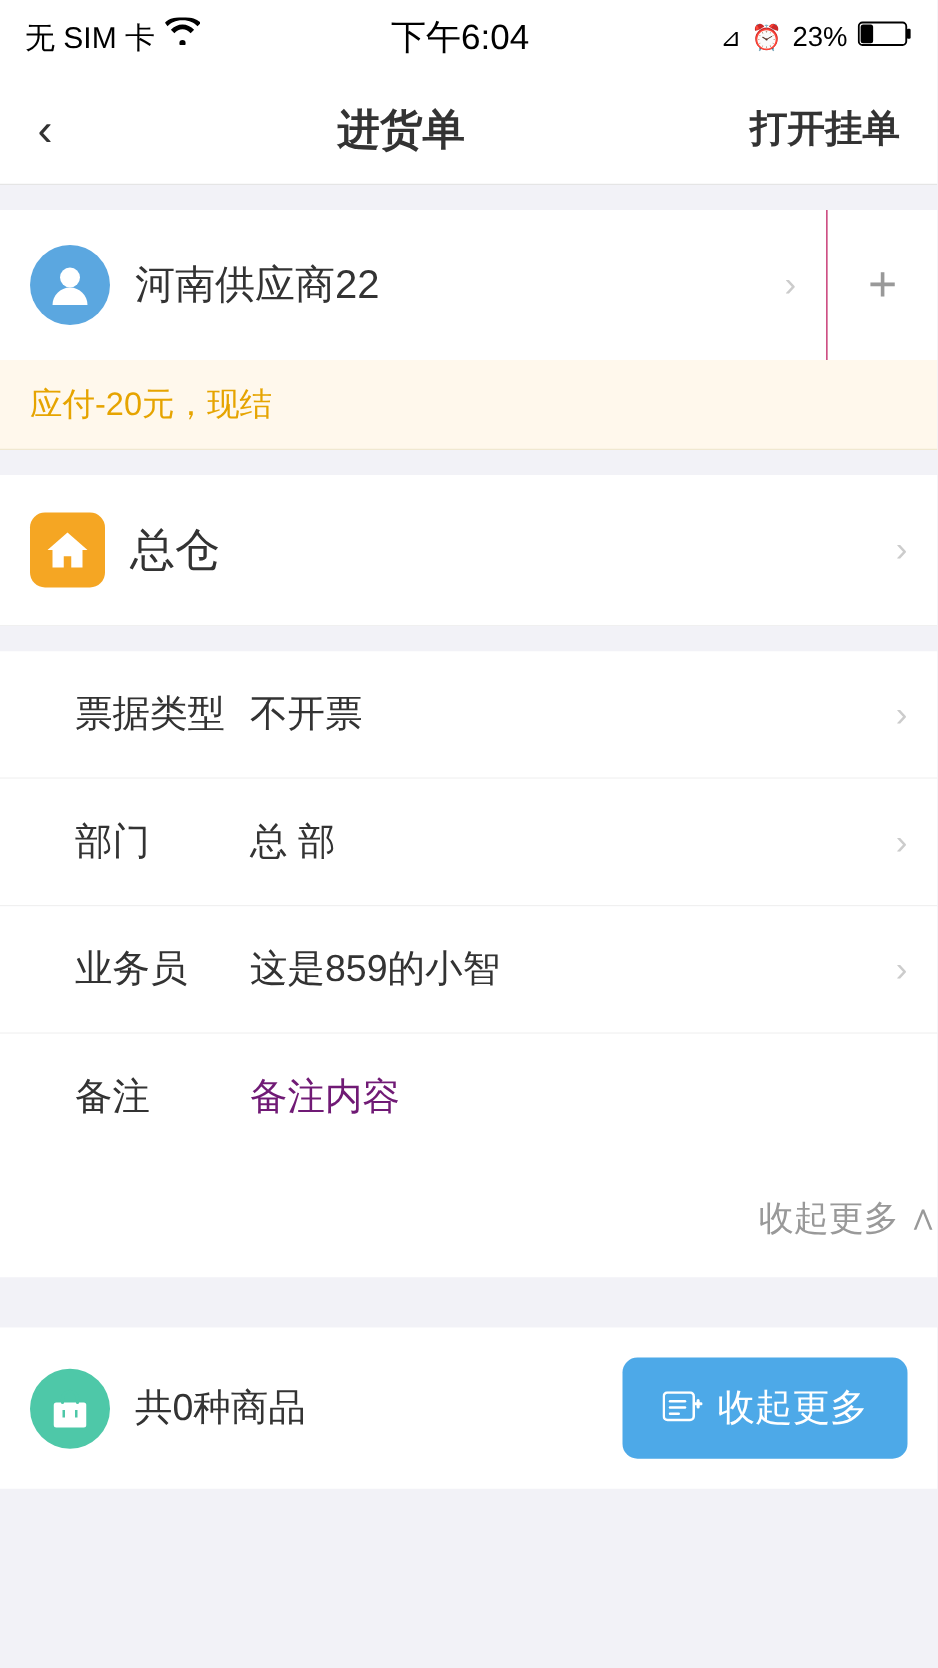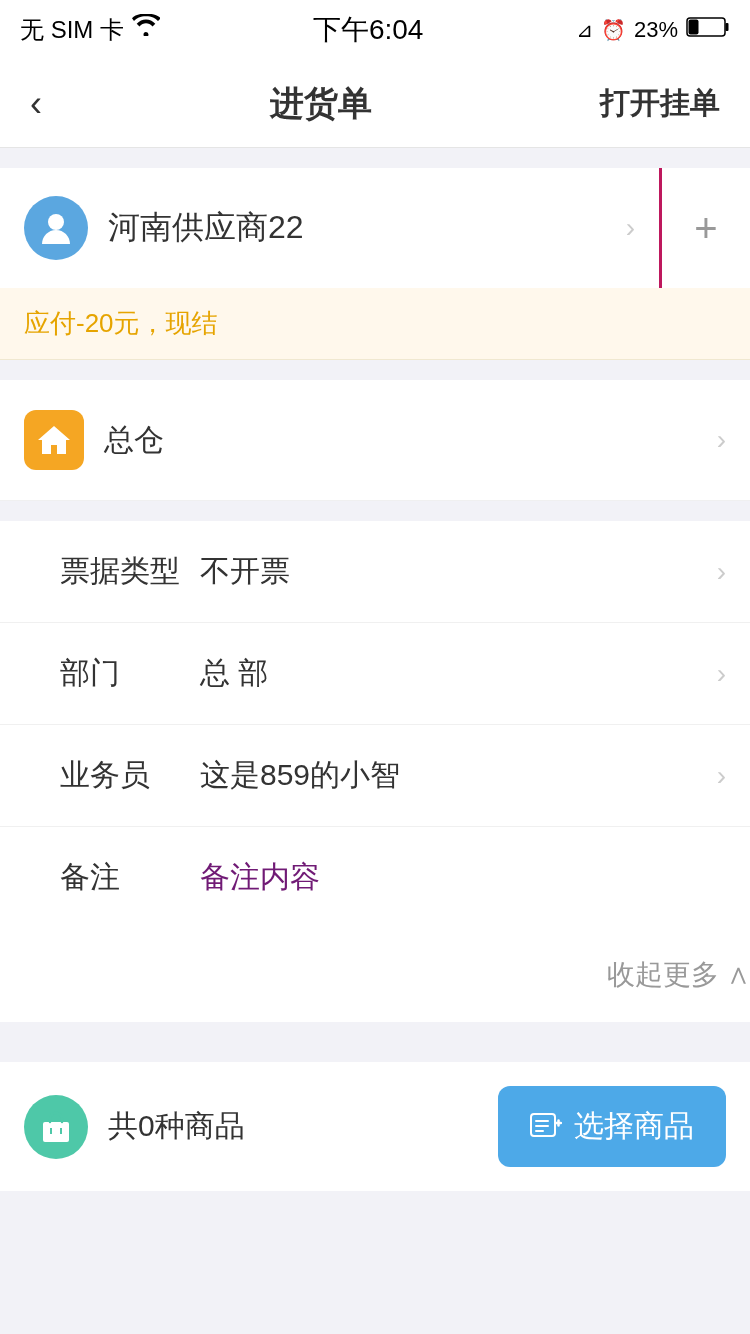--- a/index.html
+++ b/index.html
@@ -80,21 +80,21 @@
       background: #fff;
       display: flex;
       align-items: center;
       padding: 0;
     }
     .supplier-main {
       flex: 1;
       display: flex;
       align-items: center;
       padding: 28px 24px;
-      border-right: 3px solid #be185d;
+      border-right: 1px solid #be185d;
       justify-content: flex-end;
     }
     .supplier-avatar {
       width: 64px;
       height: 64px;
       border-radius: 50%;
       background: #5ba7e0;
       display: flex;
       align-items: center;
       justify-content: center;
@@ -146,21 +146,21 @@
       border-radius: 12px;
       background: #f5a623;
       display: flex;
       align-items: center;
       justify-content: center;
       margin-right: 20px;
       flex-shrink: 0;
     }
     .row-icon svg { width: 36px; height: 36px; }
     .row-label {
-      font-size: 30px;
+      font-size: 36px;
       color: #333;
       flex: 1;
     }
     .row-chevron {
       color: #ccc;
       font-size: 28px;
     }
 
     
     .field-row {
@@ -369,15 +369,15 @@
     <span class="select-btn-icon">
       <svg width="32" height="28" viewBox="0 0 32 28" fill="none">
         <rect x="1" y="1" width="24" height="22" rx="3" stroke="white" stroke-width="2" fill="none"></rect>
         <line x1="26" y1="10" x2="31" y2="10" stroke="white" stroke-width="2.5" stroke-linecap="round"></line>
         <line x1="28.5" y1="7.5" x2="28.5" y2="12.5" stroke="white" stroke-width="2.5" stroke-linecap="round"></line>
         <line x1="6" y1="8" x2="18" y2="8" stroke="white" stroke-width="2" stroke-linecap="round"></line>
         <line x1="6" y1="13" x2="18" y2="13" stroke="white" stroke-width="2" stroke-linecap="round"></line>
         <line x1="6" y1="18" x2="13" y2="18" stroke="white" stroke-width="2" stroke-linecap="round"></line>
       </svg>
     </span>
-    <span>选择商品</span>
+    <span>收起更多</span>
   </div>
 </div>
 
 </body></html>

